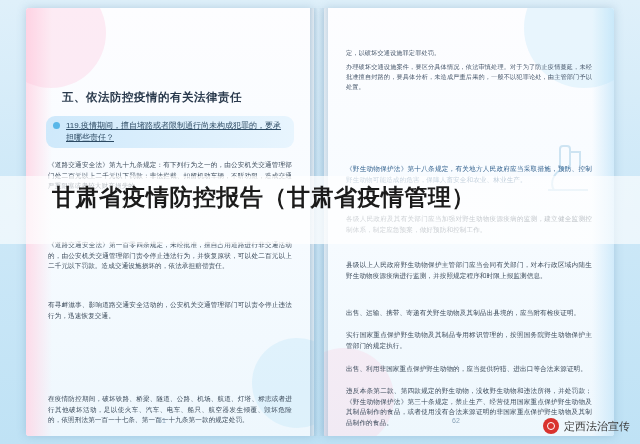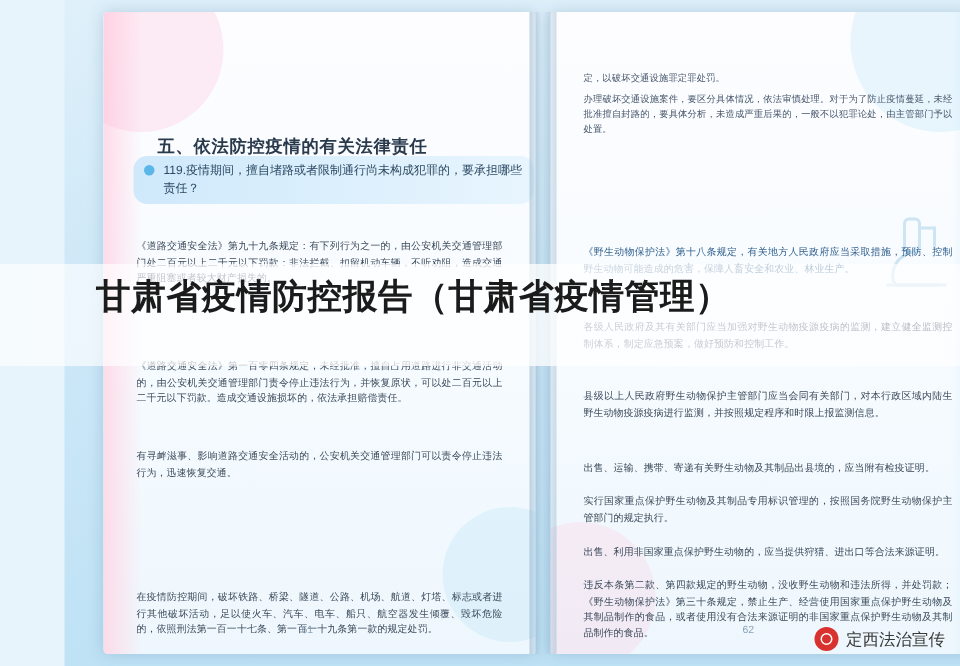--- a/index.html
+++ b/index.html
@@ -17,21 +17,20 @@
     overflow: hidden;
     background: #e8f4fb;
   }
 
   
   .book {
     position: absolute;
     inset: 0;
     background:
       linear-gradient(180deg, #dff0fa 0%, #cfe9f8 40%, #bfe2f5 100%);
-    margin-left: 43px;
   }
   .page {
     position: absolute;
     top: 8px;
     bottom: 8px;
     background: linear-gradient(180deg,#fdfdff 0%, #f6fbff 55%, #eef7fd 100%);
     box-shadow: 0 0 10px rgba(60,110,150,.25);
     overflow: hidden;
   }
   .page.left  { left: 26px;  width: 288px; border-radius: 3px 1px 1px 3px; }
@@ -113,21 +112,20 @@
   .band-title {
     position: absolute;
     left: 52px;
     top: 182px;
     width: 540px;
     font-size: 23px;
     font-weight: bold;
     line-height: 1.35;
     color: #1b1b1b;
     letter-spacing: .5px;
-    margin-left: 12px;
   }
 
   
   .stamp {
     position: absolute;
     right: 10px;
     bottom: 10px;
     display: flex;
     align-items: center;
     gap: 5px;
@@ -167,21 +165,21 @@
   <div class="book">
 
     <div class="page left">
       <div class="pagetint-left"></div>
 
       <div class="deco-circle" style="left:-30px; top:-30px; width:110px; height:110px; background:rgba(255,183,210,.45);"></div>
       <div class="deco-circle" style="left:226px; top:330px; width:90px; height:90px; background:rgba(171,222,248,.45);"></div>
 
       <div class="section-title" style="left:36px; top:82px;">五、依法防控疫情的有关法律责任</div>
 
-      <div class="qbar blue" style="left:20px; top:96px; width:267px;">
+      <div class="qbar blue" style="left:20px; top:108px; width:248px;text-decoration:underline;">
         <span class="bullet"></span>
         <span>119.疫情期间，擅自堵路或者限制通行尚未构成犯罪的，要承担哪些责任？</span>
       </div>
 
       <div class="para" style="left:22px; top:152px; width:244px;">《道路交通安全法》第九十九条规定：有下列行为之一的，由公安机关交通管理部门处二百元以上二千元以下罚款：非法拦截、扣留机动车辆，不听劝阻，造成交通严重阻塞或者较大财产损失的。</div>
 
       <div class="para" style="left:22px; top:232px; width:244px;">《道路交通安全法》第一百零四条规定，未经批准，擅自占用道路进行非交通活动的，由公安机关交通管理部门责令停止违法行为，并恢复原状，可以处二百元以上二千元以下罚款。造成交通设施损坏的，依法承担赔偿责任。</div>
 
       <div class="para" style="left:22px; top:292px; width:244px;">有寻衅滋事、影响道路交通安全活动的，公安机关交通管理部门可以责令停止违法行为，迅速恢复交通。</div>
 

